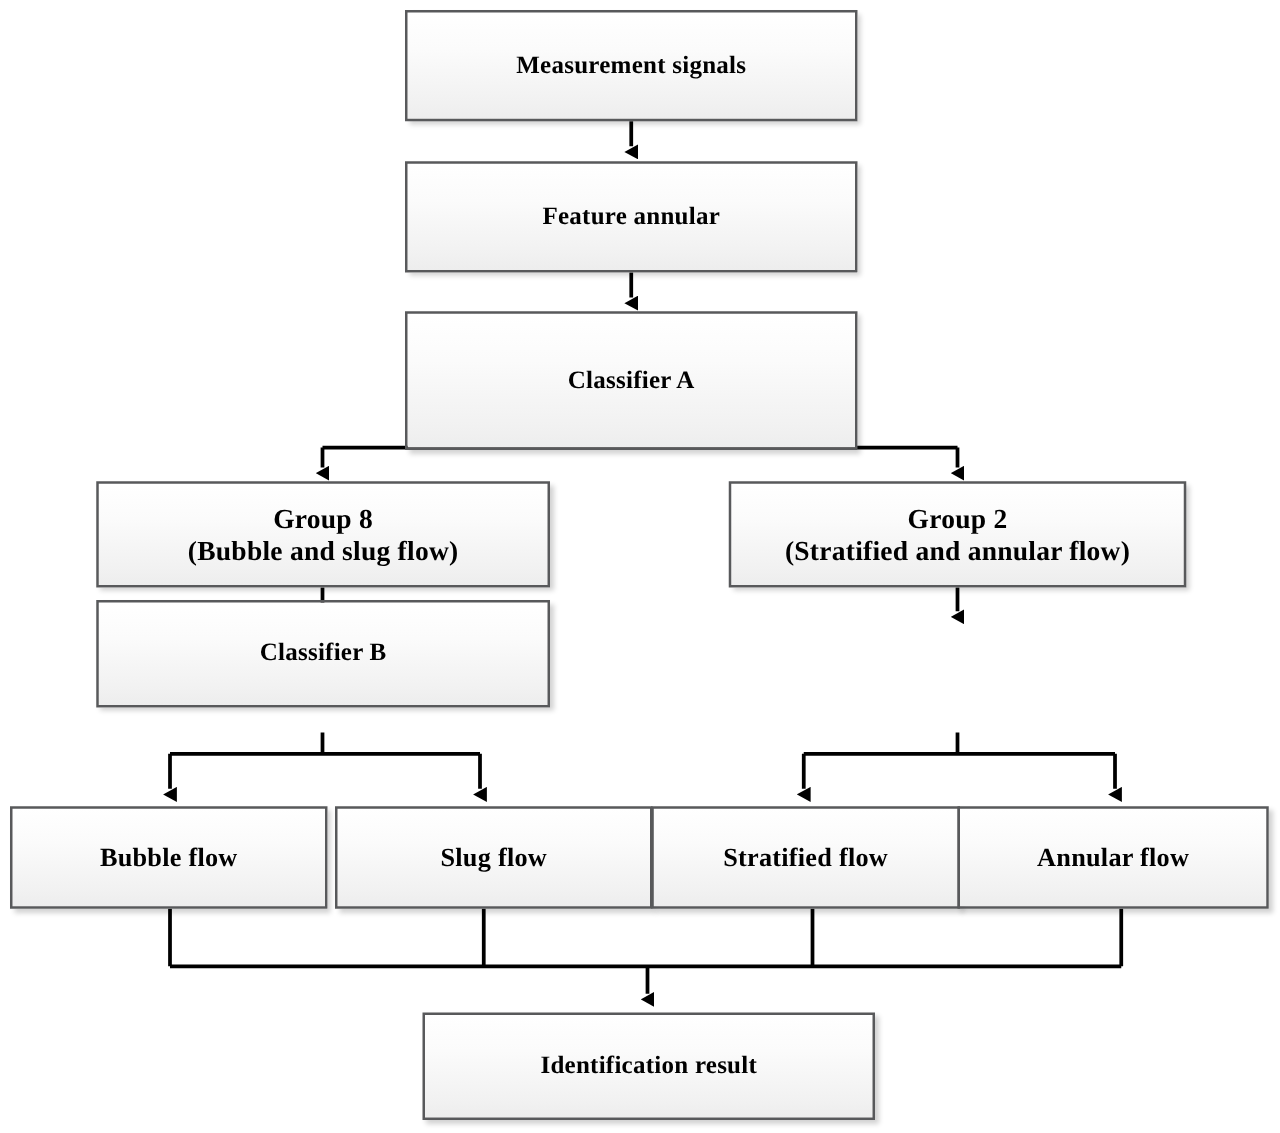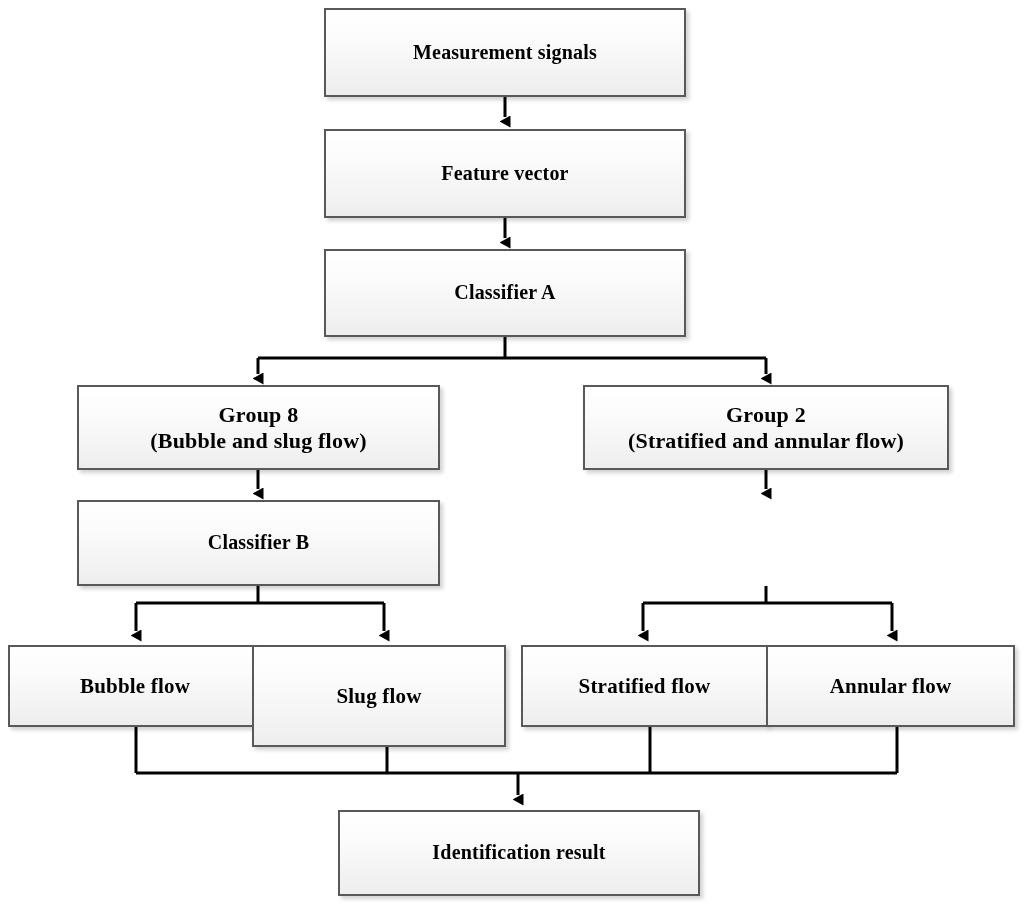--- a/index.html
+++ b/index.html
@@ -95,47 +95,47 @@
       <line x1="136" y1="773" x2="897" y2="773"></line>
       <line x1="518" y1="773" x2="518" y2="795" marker-end="url(#arrowhead)"></line>
     </g>
   </svg>
 
   <div class="node-box size-lg" style="left:324px; top:8px; width:362px; height:89px;">
     <span class="node-label">Measurement signals</span>
   </div>
 
   <div class="node-box size-lg" style="left:324px; top:129px; width:362px; height:89px;">
-    <span class="node-label">Feature vector</span>
+    <span class="node-label">Feature annular</span>
   </div>
 
-  <div class="node-box size-lg" style="left:324px; top:249px; width:362px; height:88px;">
+  <div class="node-box size-lg" style="left:324px; top:249px; width:362px; height:111px;">
     <span class="node-label">Classifier A</span>
   </div>
 
   <div class="node-box size-md" style="left:77px; top:385px; width:363px; height:85px;">
     <span class="node-label">Group 8
 (Bubble and slug flow)</span>
   </div>
 
   <div class="node-box size-md" style="left:583px; top:385px; width:366px; height:85px;">
     <span class="node-label">Group 2
 (Stratified and annular flow)</span>
   </div>
 
-  <div class="node-box size-lg" style="left:77px; top:500px; width:363px; height:86px;">
+  <div class="node-box size-lg" style="left:77px; top:480px; width:363px; height:86px;">
     <span class="node-label">Classifier B</span>
   </div>
 
 
   <div class="node-box size-sm" style="left:8px; top:645px; width:254px; height:82px;">
     <span class="node-label">Bubble flow</span>
   </div>
 
-  <div class="node-box size-sm" style="left:252px; top:645px; width:254px; height:102px;text-align:center;">
+  <div class="node-box size-sm" style="left:268px; top:645px; width:254px; height:82px;text-align:center;">
     <span class="node-label">Slug flow</span>
   </div>
 
   <div class="node-box size-sm" style="left:521px; top:645px; width:247px; height:82px;">
     <span class="node-label">Stratified flow</span>
   </div>
 
   <div class="node-box size-sm" style="left:766px; top:645px; width:249px; height:82px;">
     <span class="node-label">Annular flow</span>
   </div>

